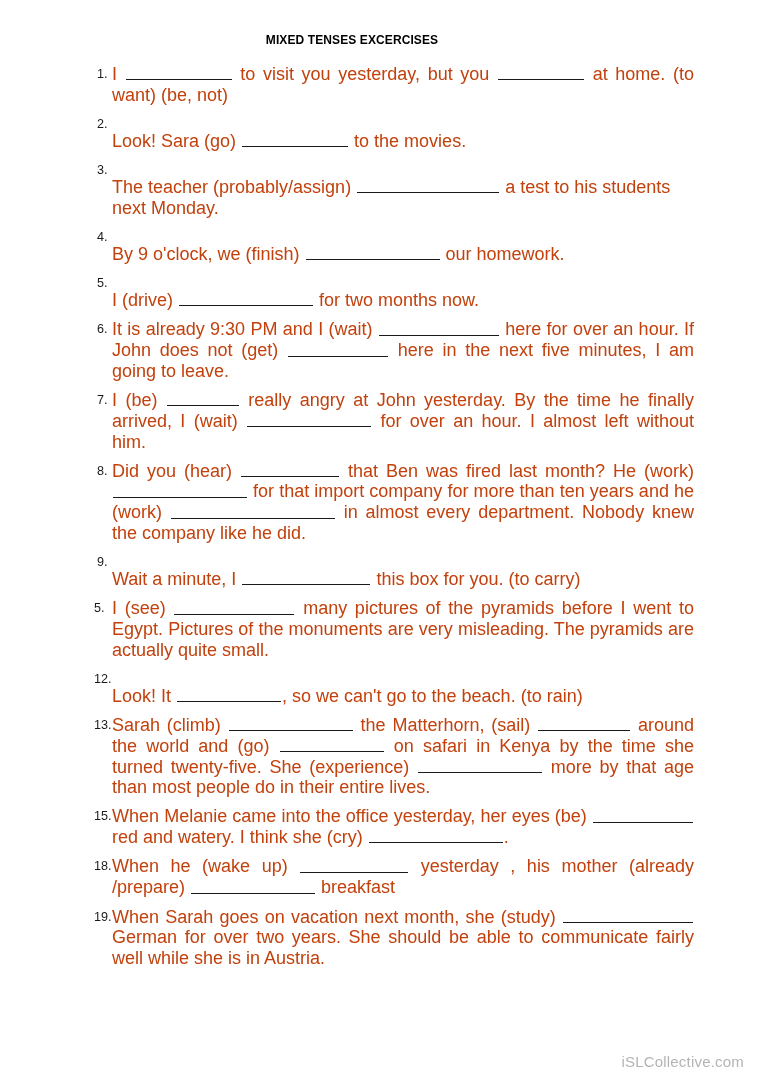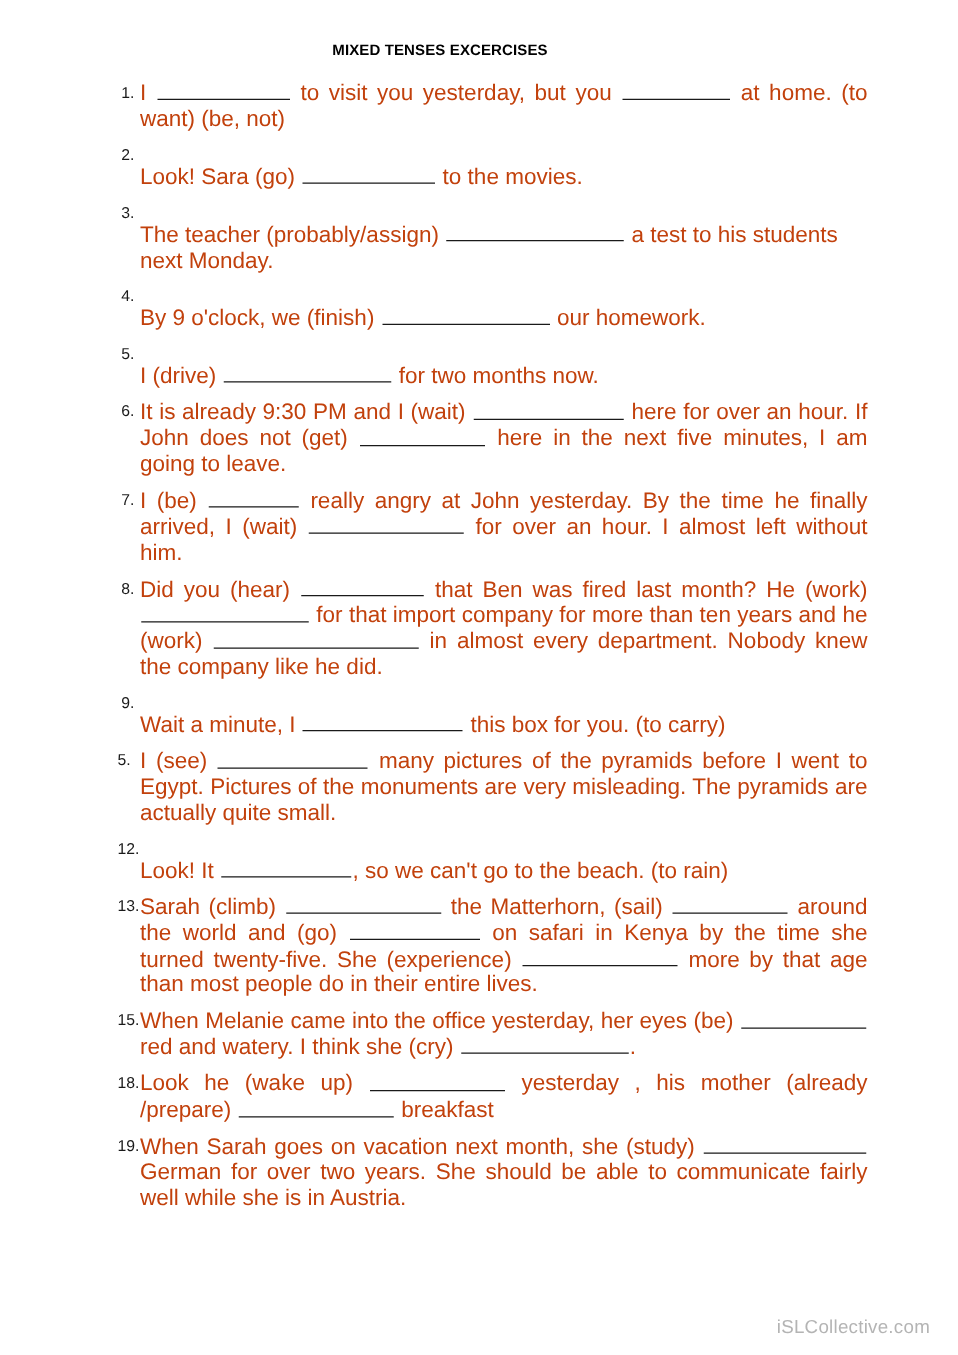--- a/index.html
+++ b/index.html
@@ -141,21 +141,21 @@
       <div class="item">
         <div class="item-num">13.</div>
         <div class="item-body justify"><span>Sarah (climb) </span><span class="blank" style="width: 124px;"></span><span> the Matterhorn, (sail) </span><span class="blank" style="width: 92px;"></span><span> around the world and (go) </span><span class="blank" style="width: 104px;"></span><span> on safari in Kenya by the time she turned twenty-five. She (experience) </span><span class="blank" style="width: 124px;"></span><span> more by that age than most people do in their entire lives.</span></div>
       </div>
       <div class="item">
         <div class="item-num">15.</div>
         <div class="item-body justify"><span>When Melanie came into the office yesterday, her eyes (be) </span><span class="blank" style="width: 100px;"></span><span> red and watery. I think she (cry) </span><span class="blank" style="width: 134px;"></span><span>.</span></div>
       </div>
       <div class="item">
         <div class="item-num">18.</div>
-        <div class="item-body justify"><span>Look he (wake up) </span><span class="blank" style="width: 108px;"></span><span> yesterday , his mother (already /prepare) </span><span class="blank" style="width: 124px;"></span><span> breakfast</span></div>
+        <div class="item-body justify"><span>When he (wake up) </span><span class="blank" style="width: 108px;"></span><span> yesterday , his mother (already /prepare) </span><span class="blank" style="width: 124px;"></span><span> breakfast</span></div>
       </div>
       <div class="item">
         <div class="item-num">19.</div>
         <div class="item-body justify"><span>When Sarah goes on vacation next month, she (study) </span><span class="blank" style="width: 130px;"></span><span> German for over two years. She should be able to communicate fairly well while she is in Austria.</span></div>
       </div>
     </div>
 
   <div class="footer-mark">iSLCollective.com</div>
 
 </div>

